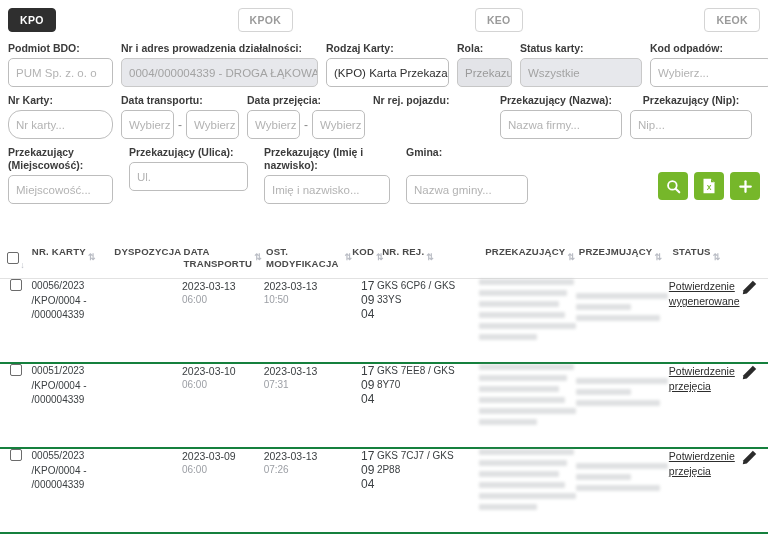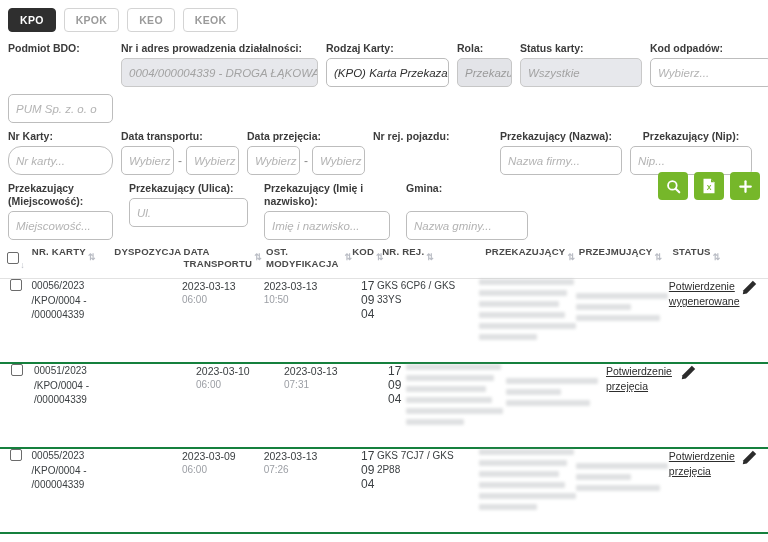--- a/index.html
+++ b/index.html
@@ -7,21 +7,21 @@
     margin: 0; padding: 0;
     width: 768px; height: 542px;
     background: #ffffff;
     font-family: "Liberation Sans", sans-serif;
     color: #3c4043;
     overflow: hidden;
   }
   #app { position: relative; width: 768px; height: 542px; }
 
   
-  .tabs { display: flex; gap: 8px; padding: 8px 8px 4px 8px; }
+  .tabs { display: flex; gap: 8px; padding: 8px 8px 4px 8px; justify-content: space-between; }
   .tab {
     min-width: 44px; height: 24px;
     border: 1px solid #d4d4d4; border-radius: 4px;
     background: #ffffff; color: #9a9a9a;
     font-size: 10.5px; font-weight: 700; letter-spacing: .3px;
     display: flex; align-items: center; justify-content: center;
     padding: 0 11px; cursor: pointer; user-select: none;
   }
   .tab.active { background: #2f2f2f; color: #ffffff; border-color: #2f2f2f; }
 
@@ -30,21 +30,21 @@
   .frow { display: flex; align-items: flex-start; }
   .fld { display: flex; flex-direction: column; margin-right: 8px; }
   .flabel {
     font-size: 10.5px; font-weight: 700; color: #3b3b3b;
     line-height: 13px; margin-bottom: 3px; white-space: pre-line;
   }
   .inp {
     height: 29px; border: 1px solid #bdbdbd; border-radius: 5px;
     background: #ffffff; color: #b3b3b3; font-size: 11.5px;
     display: flex; align-items: center; padding: 0 7px;
-    overflow: hidden; white-space: nowrap; font-style: italic;
+    overflow: hidden; white-space: nowrap;
   }
   .inp.filled { color: #2f2f2f; }
   .inp.disabled { background: #e3e4e8; color: #9b9b9b; border-color: #c6c6c6; }
   .inp.grayfill { background: #e7e8ec; color: #a3a3a3; border-color: #c9c9c9; }
   .daterow { display: flex; align-items: flex-start; }
 
   
   .actions { position: absolute; right: 8px; top: 172px; display: flex; gap: 6px; }
   .abtn {
     width: 30px; height: 28px; border-radius: 4px; background: #76b72a;
@@ -114,21 +114,21 @@
   <div class="tabs">
     <div class="tab active">KPO</div>
     <div class="tab">KPOK</div>
     <div class="tab">KEO</div>
     <div class="tab">KEOK</div>
   </div>
 
   <div class="filters">
 
     <div class="frow" style="margin-bottom:7px;">
-      <div class="fld" style="width:113px;gap:36px;">
+      <div class="fld" style="width:113px;">
         <div class="flabel">Podmiot BDO:</div>
         <div class="inp" style="width:105px;">PUM Sp. z. o. o</div>
       </div>
       <div class="fld" style="width:205px;">
         <div class="flabel">Nr i adres prowadzenia działalności:</div>
         <div class="inp grayfill" style="width:197px;">0004/000004339 - DROGA ŁĄKOWA</div>
       </div>
       <div class="fld" style="width:131px;">
         <div class="flabel">Rodzaj Karty:</div>
         <div class="inp filled" style="width:123px;">(KPO) Karta Przekazania</div>
@@ -339,20 +339,21 @@
       </div>
       <div class="cell w-om">
         <div class="c-date-main">2023-03-13</div>
         <div class="c-date-sub">07:31</div>
       </div>
       <div class="cell w-kod kod">
         <span>17</span>
         <span>09</span>
         <span>04</span>
       </div>
+      <div class="cell w-rej">GKS 7EE8 / GKS 8Y70</div>
       <div class="cell w-prze blurbox">
         <div class="blurline" style="width:95px;"></div>
         <div class="blurline" style="width:88px;"></div>
         <div class="blurline" style="width:80px;"></div>
         <div class="blurline" style="width:86px;"></div>
         <div class="blurline" style="width:97px;"></div>
         <div class="blurline" style="width:58px;margin-bottom:0;"></div>
       </div>
       <div class="cell w-przj blurbox">
         <div class="blurline" style="width:92px;margin-top:14px;"></div>

